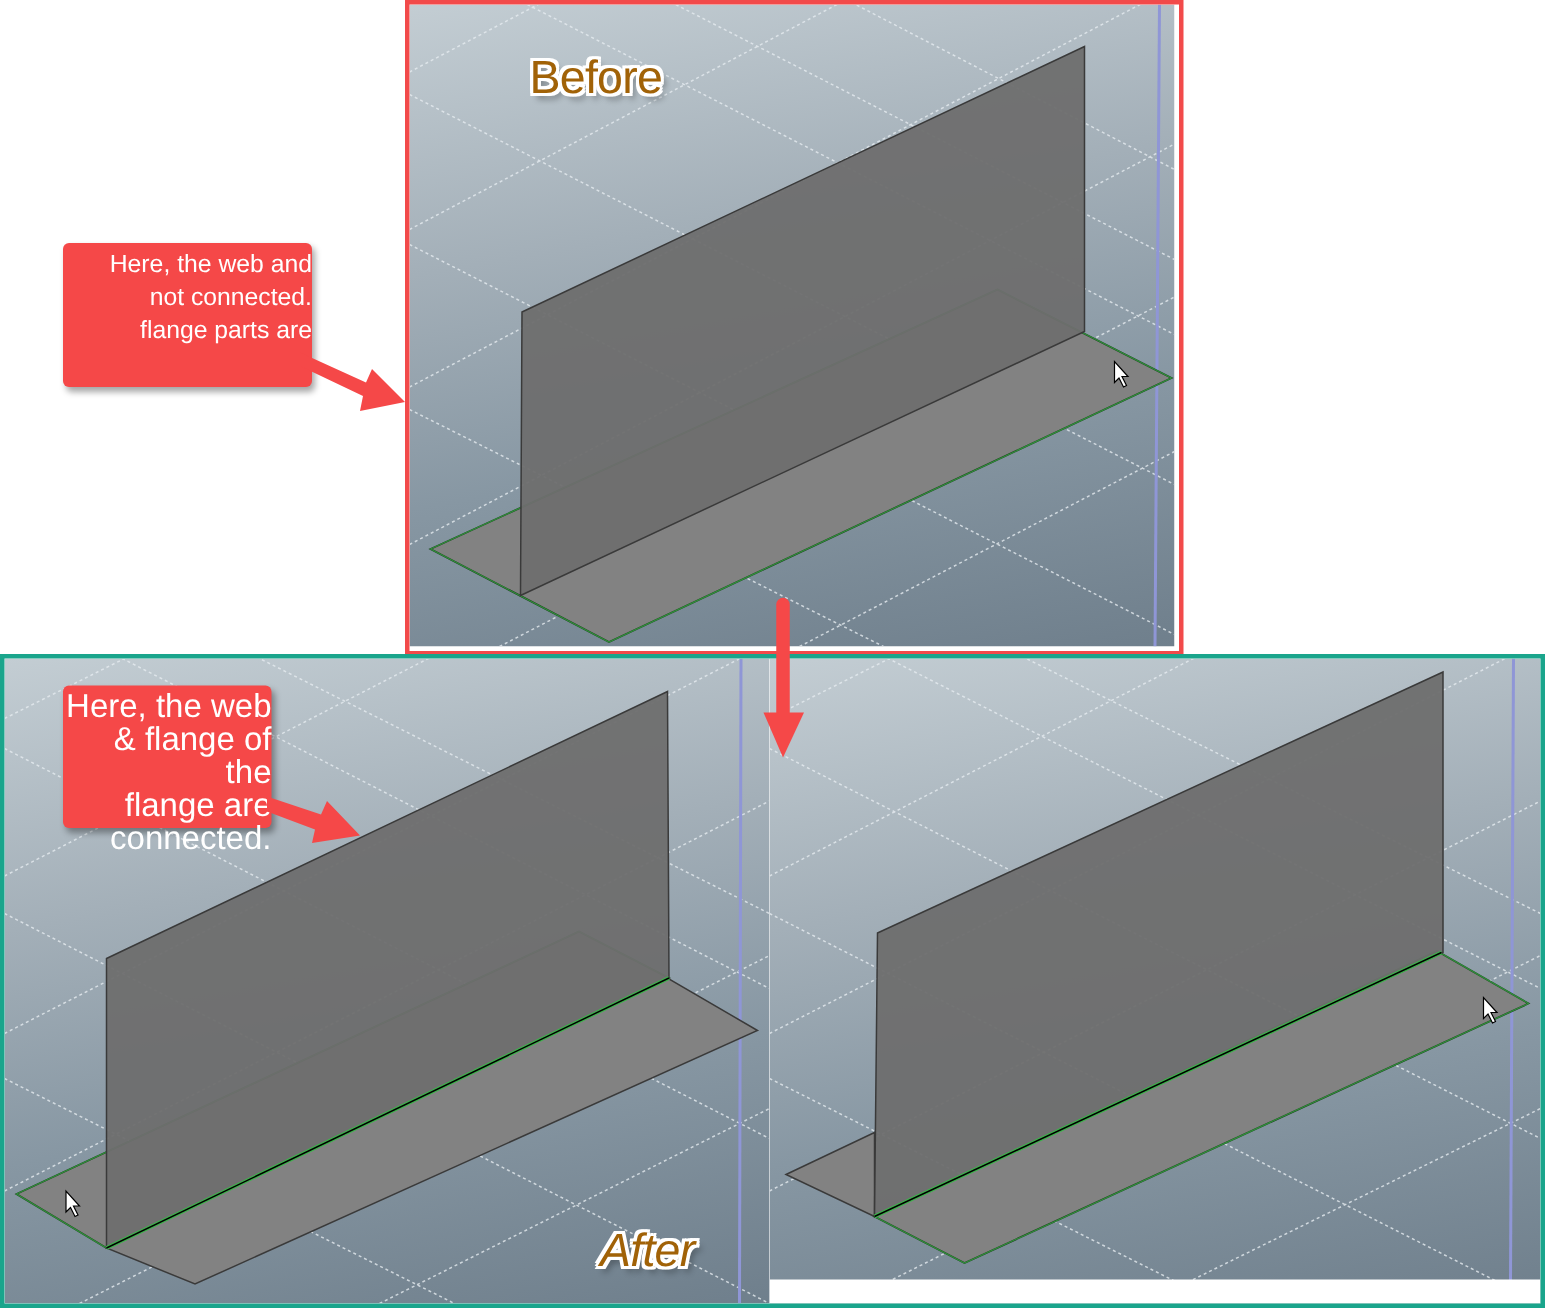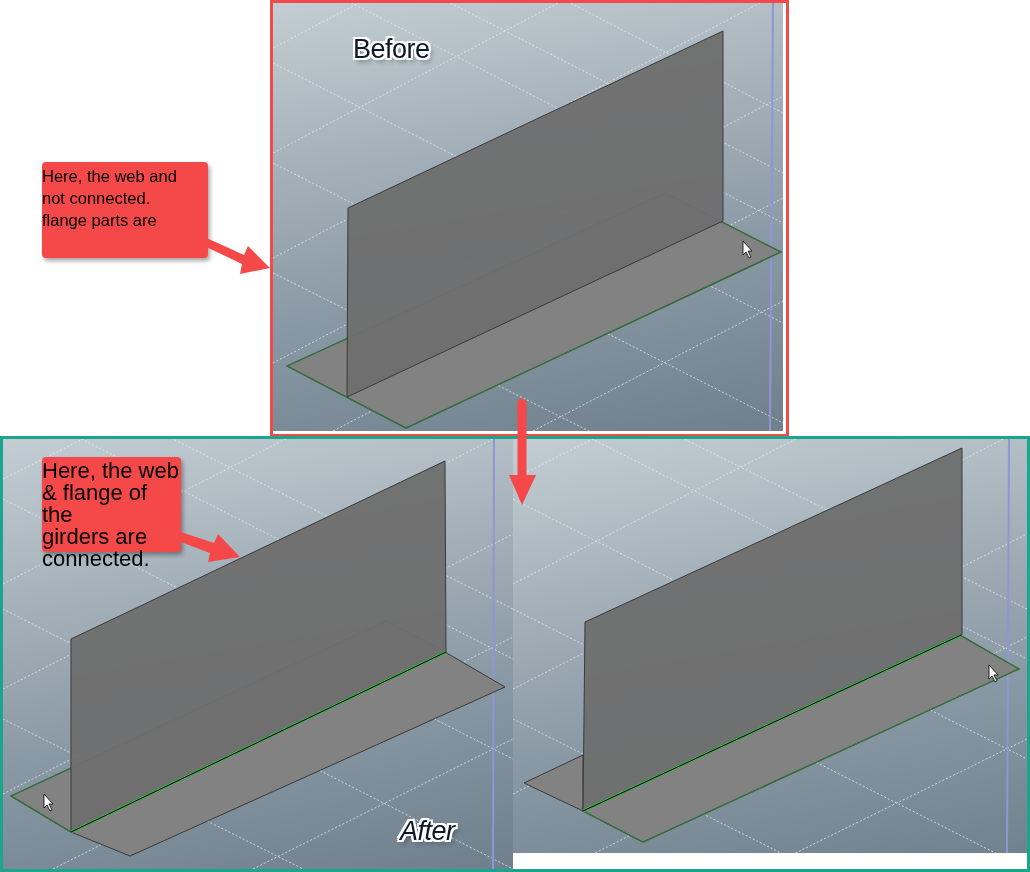--- a/index.html
+++ b/index.html
@@ -2,22 +2,22 @@
 <html><head>
 <meta charset="utf-8">
 <style>
   html,body{margin:0;padding:0;background:#ffffff;}
   body{width:1030px;height:872px;position:relative;overflow:hidden;font-family:"Liberation Sans",sans-serif;}
   .panel{position:absolute;overflow:hidden;}
   .vp-bg{position:absolute;inset:0;background:linear-gradient(170deg,#c3cdd3 0%,#a3afb8 35%,#8797a3 65%,#6f7f8c 100%);}
   .panel svg{position:absolute;left:0;top:0;}
   .frame-before{position:absolute;left:270px;top:0;width:513px;height:431px;border:3px solid #f24a4a;box-sizing:content-box;z-index:3;pointer-events:none;}
   .frame-after{position:absolute;left:0;top:436px;width:1024px;height:430px;border:3px solid #1aa58c;z-index:3;pointer-events:none;}
-  .callout{position:absolute;background:#f54848;color:#000000;font-size:16.5px;line-height:22px;text-align:left;border-radius:4px;box-shadow:2px 3px 4px rgba(0,0,0,0.35);z-index:5;padding-top:3px;}
-  .label-big{position:absolute;color:#0f172a;font-size:27px;font-weight:normal;z-index:5;
+  .callout{position:absolute;background:#f54848;color:#ffffff;font-size:16.5px;line-height:22px;text-align:right;border-radius:4px;box-shadow:2px 3px 4px rgba(0,0,0,0.35);z-index:5;padding-top:3px;}
+  .label-big{position:absolute;color:#a16207;font-size:31px;font-weight:normal;z-index:5;
     text-shadow:-2px -2px 0 #fff,2px -2px 0 #fff,-2px 2px 0 #fff,2px 2px 0 #fff,0 2px 0 #fff,0 -2px 0 #fff,2px 0 0 #fff,-2px 0 0 #fff,3px 4px 4px rgba(0,0,0,0.4);letter-spacing:-0.5px;}
   .arrow-svg{position:absolute;z-index:6;overflow:visible;}
 </style>
 </head>
 <body>
 
 <div class="panel" style="left:273px;top:3px;width:510px;height:428px;">
   <div class="vp-bg"></div>
   <svg width="510" height="428">
     <g stroke="#e6ecf0" stroke-width="1" stroke-dasharray="2,2" opacity="0.8" fill="none">
@@ -106,21 +106,21 @@
   <div>not connected.</div>
   <div>flange parts are</div>
 </div>
 <svg class="arrow-svg" width="80" height="50" style="left:200px;top:230px;">
   <polygon points="0,5 44,25 48,16 70,38 40,44 42,34 0,14" fill="#f54848"></polygon>
 </svg>
 
 <div class="callout" style="left:42px;top:457px;width:139px;height:92px;font-size:22px;line-height:22px;">
   <div>Here, the web</div>
   <div>&amp; flange of the</div>
-  <div>girders are</div>
+  <div>flange are</div>
   <div>connected.</div>
 </div>
 <svg class="arrow-svg" width="70" height="40" style="left:178px;top:527px;">
   <polygon points="0,4 36,16 40,7 62,30 30,35 32,26 0,14" fill="#f54848"></polygon>
 </svg>
 
 <svg class="arrow-svg" width="40" height="120" style="left:504px;top:395px;">
   <line x1="18" y1="8" x2="18" y2="82" stroke="#f54848" stroke-width="9" stroke-linecap="round"></line>
   <polygon points="5,80 32,80 18,110" fill="#f54848"></polygon>
 </svg>

